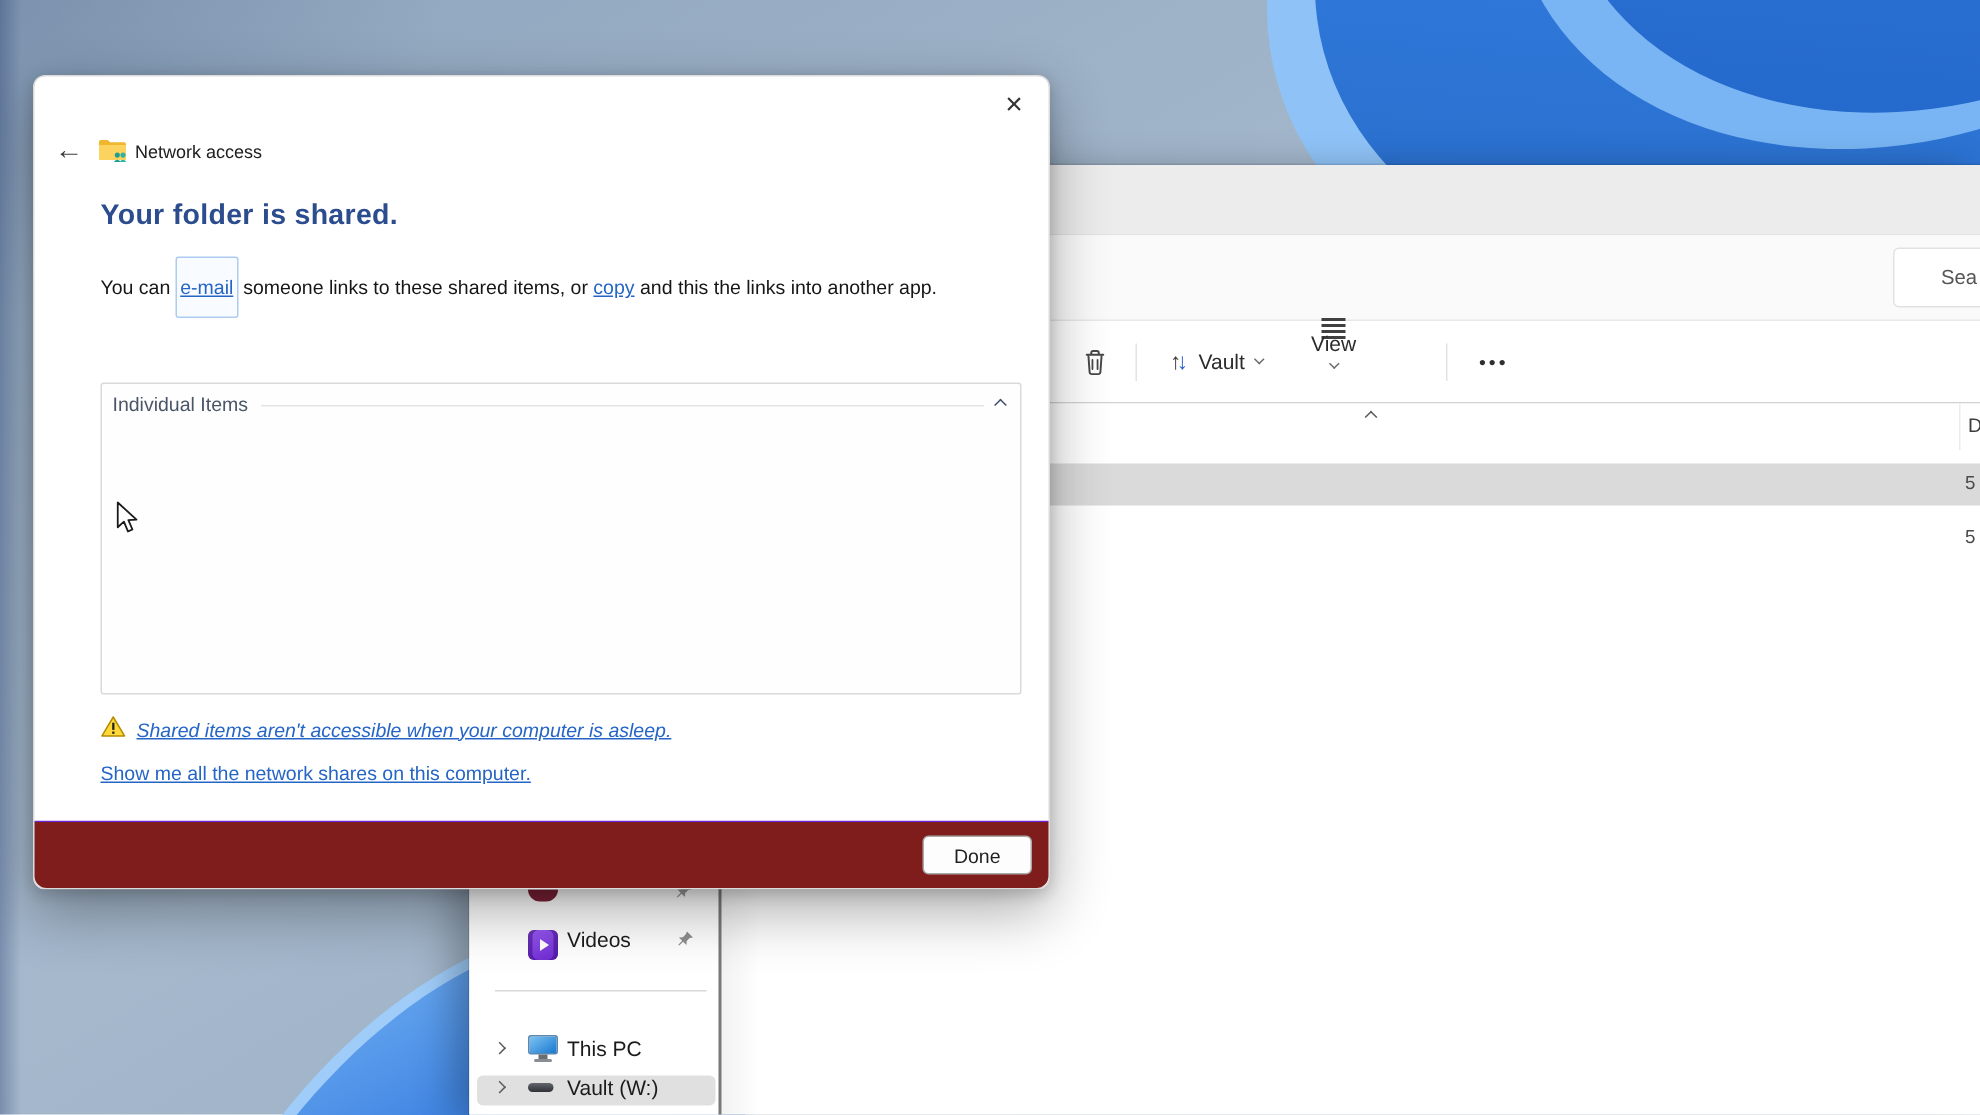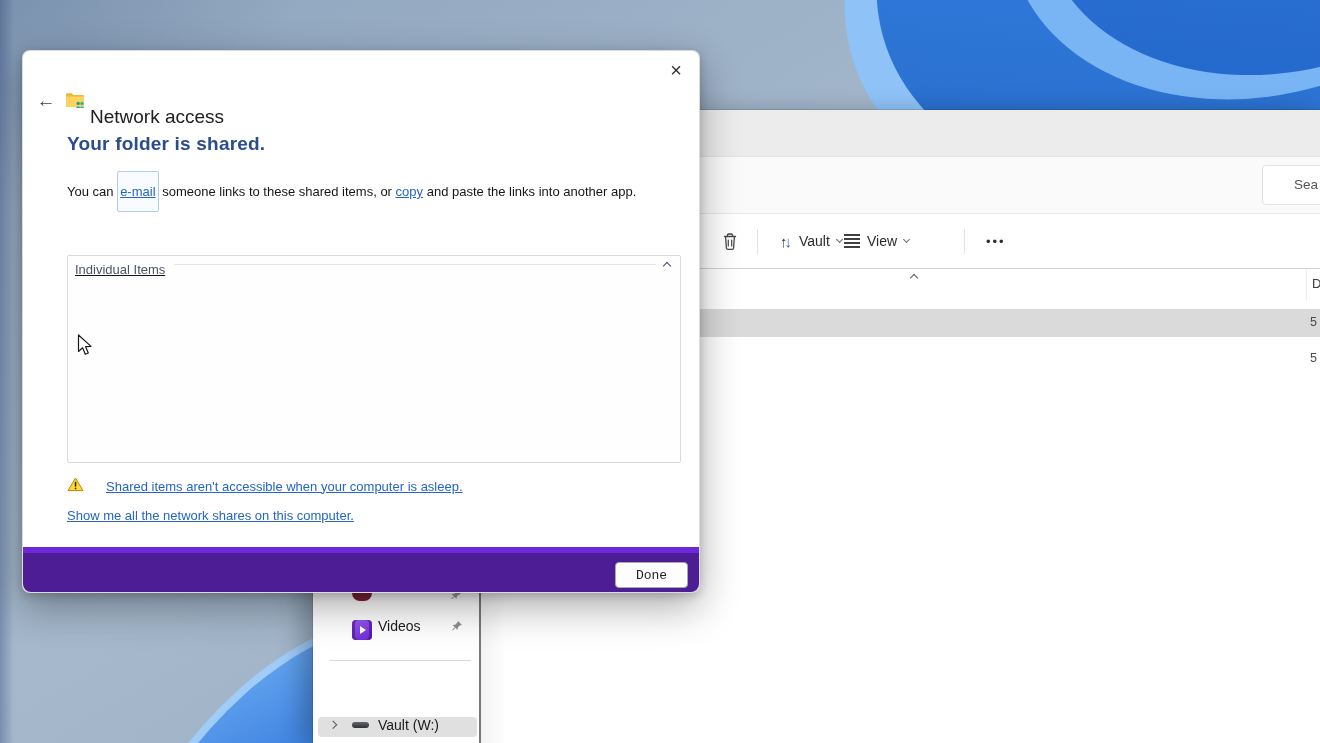--- a/index.html
+++ b/index.html
@@ -35,21 +35,21 @@
     border-bottom:1px solid #e8e8e8;}
   .searchbox{position:absolute;left:949px;top:8px;width:90px;height:40px;background:#fff;
     border:1px solid #e2e2e2;border-radius:4px;color:#565656;font-size:13.5px;line-height:38px;
     padding-left:31px;white-space:nowrap;overflow:hidden;}
   .ex-toolbar{position:absolute;left:0;top:104px;right:0;height:55px;background:#fff;
     border-bottom:1px solid #d2d2d2;}
   .tb-btn{position:absolute;top:10px;height:34px;display:flex;align-items:center;gap:7px;
     border-radius:4px;color:#2b2b2b;font-size:14px;padding:0 9px;}
   .btn-trash{left:398px;width:38px;justify-content:center;}
   .btn-sort{left:458px;}
-  .btn-view{left:522px;}
+  .btn-view{left:552px;flex-direction:column;}
   .btn-more{left:664px;font-size:13px;letter-spacing:2px;color:#2f2f2f;}
   .tb-sep{position:absolute;top:15px;width:1px;height:25px;background:#e3e3e3;}
   .s1{left:444px}.s2{left:651px}
   .sort-arrows{font-size:15px;line-height:1;}
   .sort-arrows .up{color:#3c3c3c;margin-right:-3px;}
   .sort-arrows .down{color:#2a62c9;}
   .viewicon{display:inline-block;width:16px;height:2px;background:#404040;margin-top:-12px;
     box-shadow:0 4px 0 #404040,0 8px 0 #404040,0 12px 0 #404040;}
   .chev{display:inline-block;width:7px;height:7px;
     border-right:1.4px solid currentColor;border-bottom:1.4px solid currentColor;}
@@ -99,44 +99,44 @@
   .hdd{width:17px;height:6px;border-radius:3px;background:linear-gradient(#63666c,#2f3136);}
 
   
   .dialog{position:absolute;left:22px;top:50px;width:678px;height:543px;background:#fff;
     border-radius:8px;border:1px solid rgba(0,0,0,.14);
     box-shadow:0 14px 40px rgba(0,0,0,.33),0 3px 10px rgba(0,0,0,.18);font-size:13px;color:#161616;}
   .dlg-close{position:absolute;right:10px;top:6px;width:26px;height:26px;font-size:20px;color:#333;
     line-height:26px;text-align:center;}
   .dlg-back{position:absolute;left:10px;top:38px;width:26px;height:24px;font-size:19px;color:#3d3d3d;}
   .dlg-appicon{position:absolute;left:42px;top:40px;width:20px;height:18px;}
-  .dlg-appname{position:absolute;left:67px;top:55px;font-size:19px;color:#202020;}
+  .dlg-appname{position:absolute;left:67px;top:43px;font-size:12px;color:#202020;}
   .dlg-heading{position:absolute;left:44px;top:82px;margin:0;font-size:19px;font-weight:700;
     letter-spacing:.2px;color:#2b4d8e;}
   .dlg-body{position:absolute;left:44px;top:132px;width:606px;margin:0;line-height:18px;}
   .lnk{color:#2565c5;text-decoration:underline;cursor:pointer;}
   .lnk.focus{border:1px solid #aecbf0;border-radius:2px;padding:12px 2px;background:rgba(240,247,255,.45);}
   .listbox{position:absolute;left:44px;top:204px;width:614px;height:208px;background:#fefefe;
     border:1px solid #dadada;border-radius:2px;}
-  .lb-header{display:flex;padding:6px 10px 0 7px;text-decoration:underline;}
+  .lb-header{display:flex;align-items:center;padding:6px 10px 0 7px;}
   .lb-title{color:#4a5668;white-space:nowrap;}
   .lb-line{flex:1;border-top:1px solid #e4e4e4;margin:2px 8px 0 9px;}
   .lb-chev{width:6px;height:6px;color:#3e4d68;margin-top:1px;}
   .lb-item{position:absolute;left:2px;top:29px;right:21px;height:44px;background:#d8eafb;}
   .folder15{position:absolute;left:6px;top:16px;width:15px;height:11px;border-radius:1.5px;
     background:linear-gradient(#fbd267,#f2b93b);}
   .folder15::before{content:"";position:absolute;top:-2.5px;left:0;width:6.5px;height:3px;
     background:#eec04b;border-radius:1px 1px 0 0;}
   .item-name{position:absolute;left:26px;top:5px;color:#101010;}
   .item-path{position:absolute;left:26px;top:23px;color:#8d8d8d;}
   .cursor{position:absolute;left:9px;top:78px;}
-  .warn-row{position:absolute;left:44px;top:426px;display:flex;align-items:center;gap:22px;}
+  .warn-row{position:absolute;left:44px;top:426px;display:flex;align-items:center;gap:7px;font-style:italic;}
   .show-link{position:absolute;left:44px;top:457px;}
-  .dlg-footer{position:absolute;left:0;right:0;bottom:0;height:45px;background:#4c1d95;
-    border-top:6px solid #6d28d9;border-radius:0 0 8px 8px;font-family:Liberation Mono, monospace;}
+  .dlg-footer{position:absolute;left:0;right:0;bottom:0;height:45px;background:#7f1d1d;
+    border-top:1px solid #6d28d9;border-radius:0 0 8px 8px;}
   .done-btn{position:absolute;right:11px;top:9px;width:73px;height:26px;background:#fdfdfd;
     border:1px solid #a9a9a9;border-radius:4px;font-size:13px;color:#1f1f1f;}
 </style>
 </head>
 <body>
 
 <div class="desktop">
   <span class="bloom">
     <i class="b1"></i>
     <i class="b2"></i>
@@ -200,20 +200,25 @@
         <span class="side-label">Videos</span>
         <span class="side-pin">
           <svg width="12" height="12" viewBox="0 0 12 12">
               <path d="M7 1 L11 5 L8.8 5.4 L6.8 7.4 L6.6 10 L4.4 7.8 L1.8 10.4 L1.2 9.8 L3.8 7.2 L1.6 5 L4.2 4.8 L6.2 2.8 Z" fill="#8f8f8f"></path>
             </svg>
         </span>
       </div>
 
       <div class="side-divider"></div>
 
+      <div class="side-row row-thispc">
+        <span class="chev right side-chev"></span>
+        <span class="side-icon pc"></span>
+        <span class="side-label">This PC</span>
+      </div>
 
       <div class="side-row row-vault">
         <span class="hl"></span>
         <span class="chev right side-chev"></span>
         <span class="side-icon hdd"></span>
         <span class="side-label">Vault (W:)</span>
       </div>
     </div>
 
     <div class="splitter"></div>
@@ -253,21 +258,21 @@
   </span>
   <span class="dlg-appname">Network access</span>
 
   <h1 class="dlg-heading">Your folder is shared.</h1>
 
   <p class="dlg-body">
     <span>You can</span>
     <a class="lnk focus">e-mail</a>
     <span>someone links to these shared items, or</span>
     <a class="lnk">copy</a>
-    <span>and paste the links into another app.</span>
+    <span>and this the links into another app.</span>
   </p>
 
   <div class="listbox">
     <div class="lb-header">
       <span class="lb-title">Individual Items</span>
       <span class="lb-line"></span>
       <span class="chev up lb-chev"></span>
     </div>
     <span class="cursor">
       <svg width="16" height="22" viewBox="0 0 16 22">

